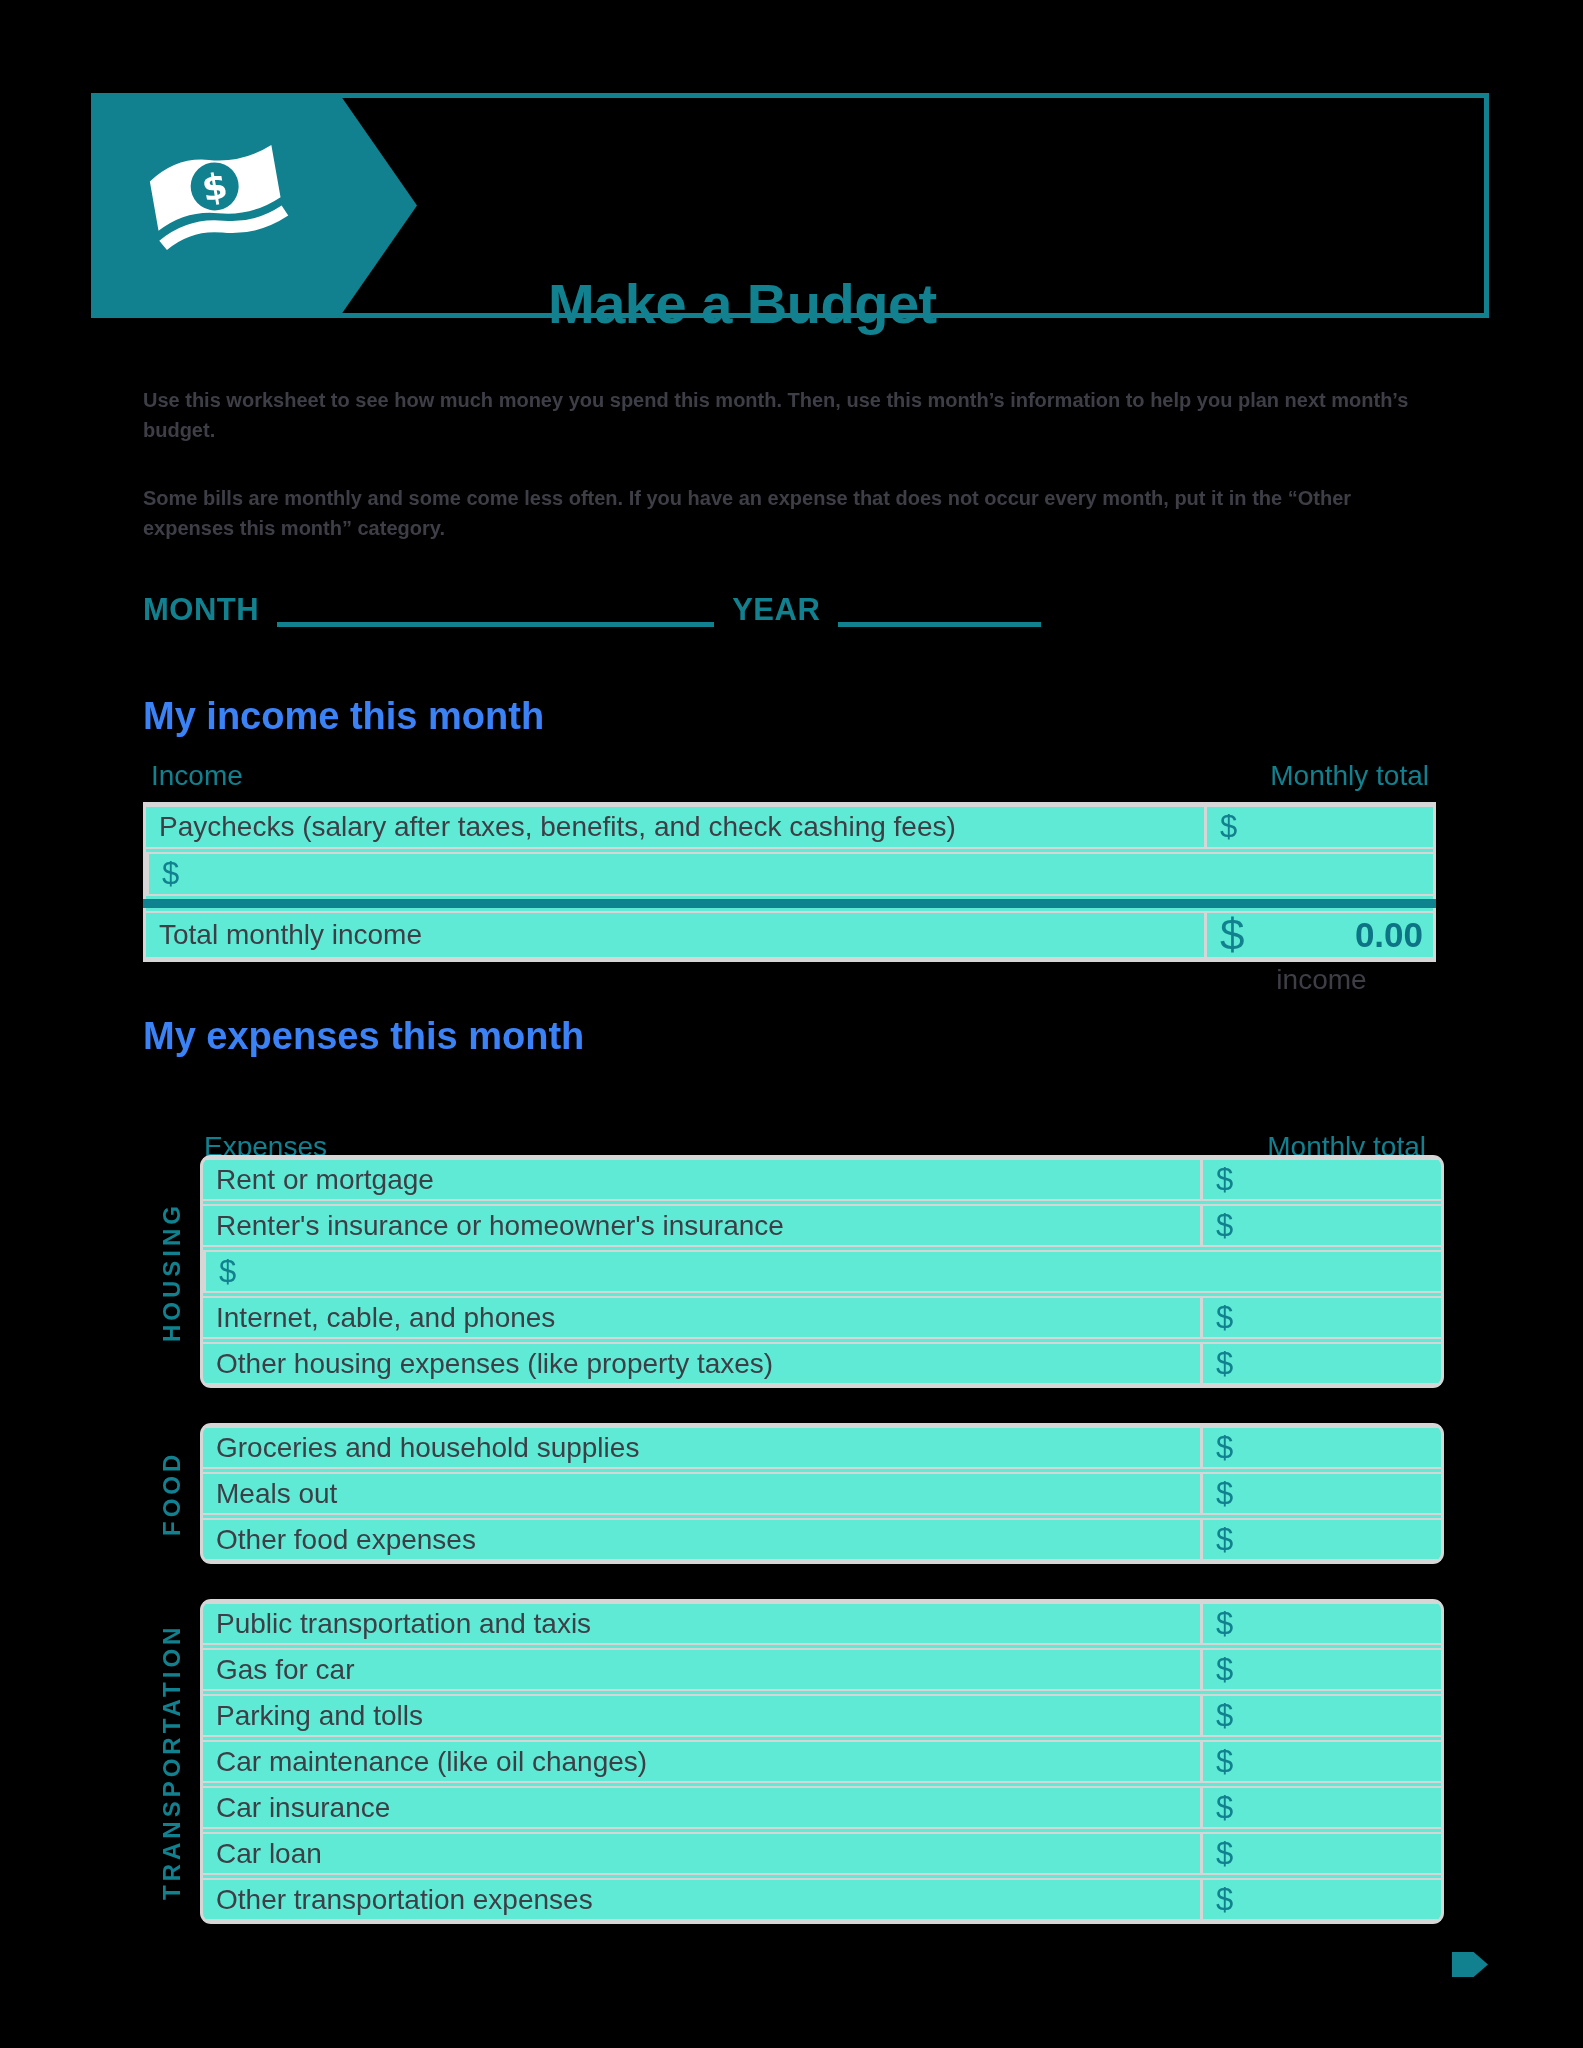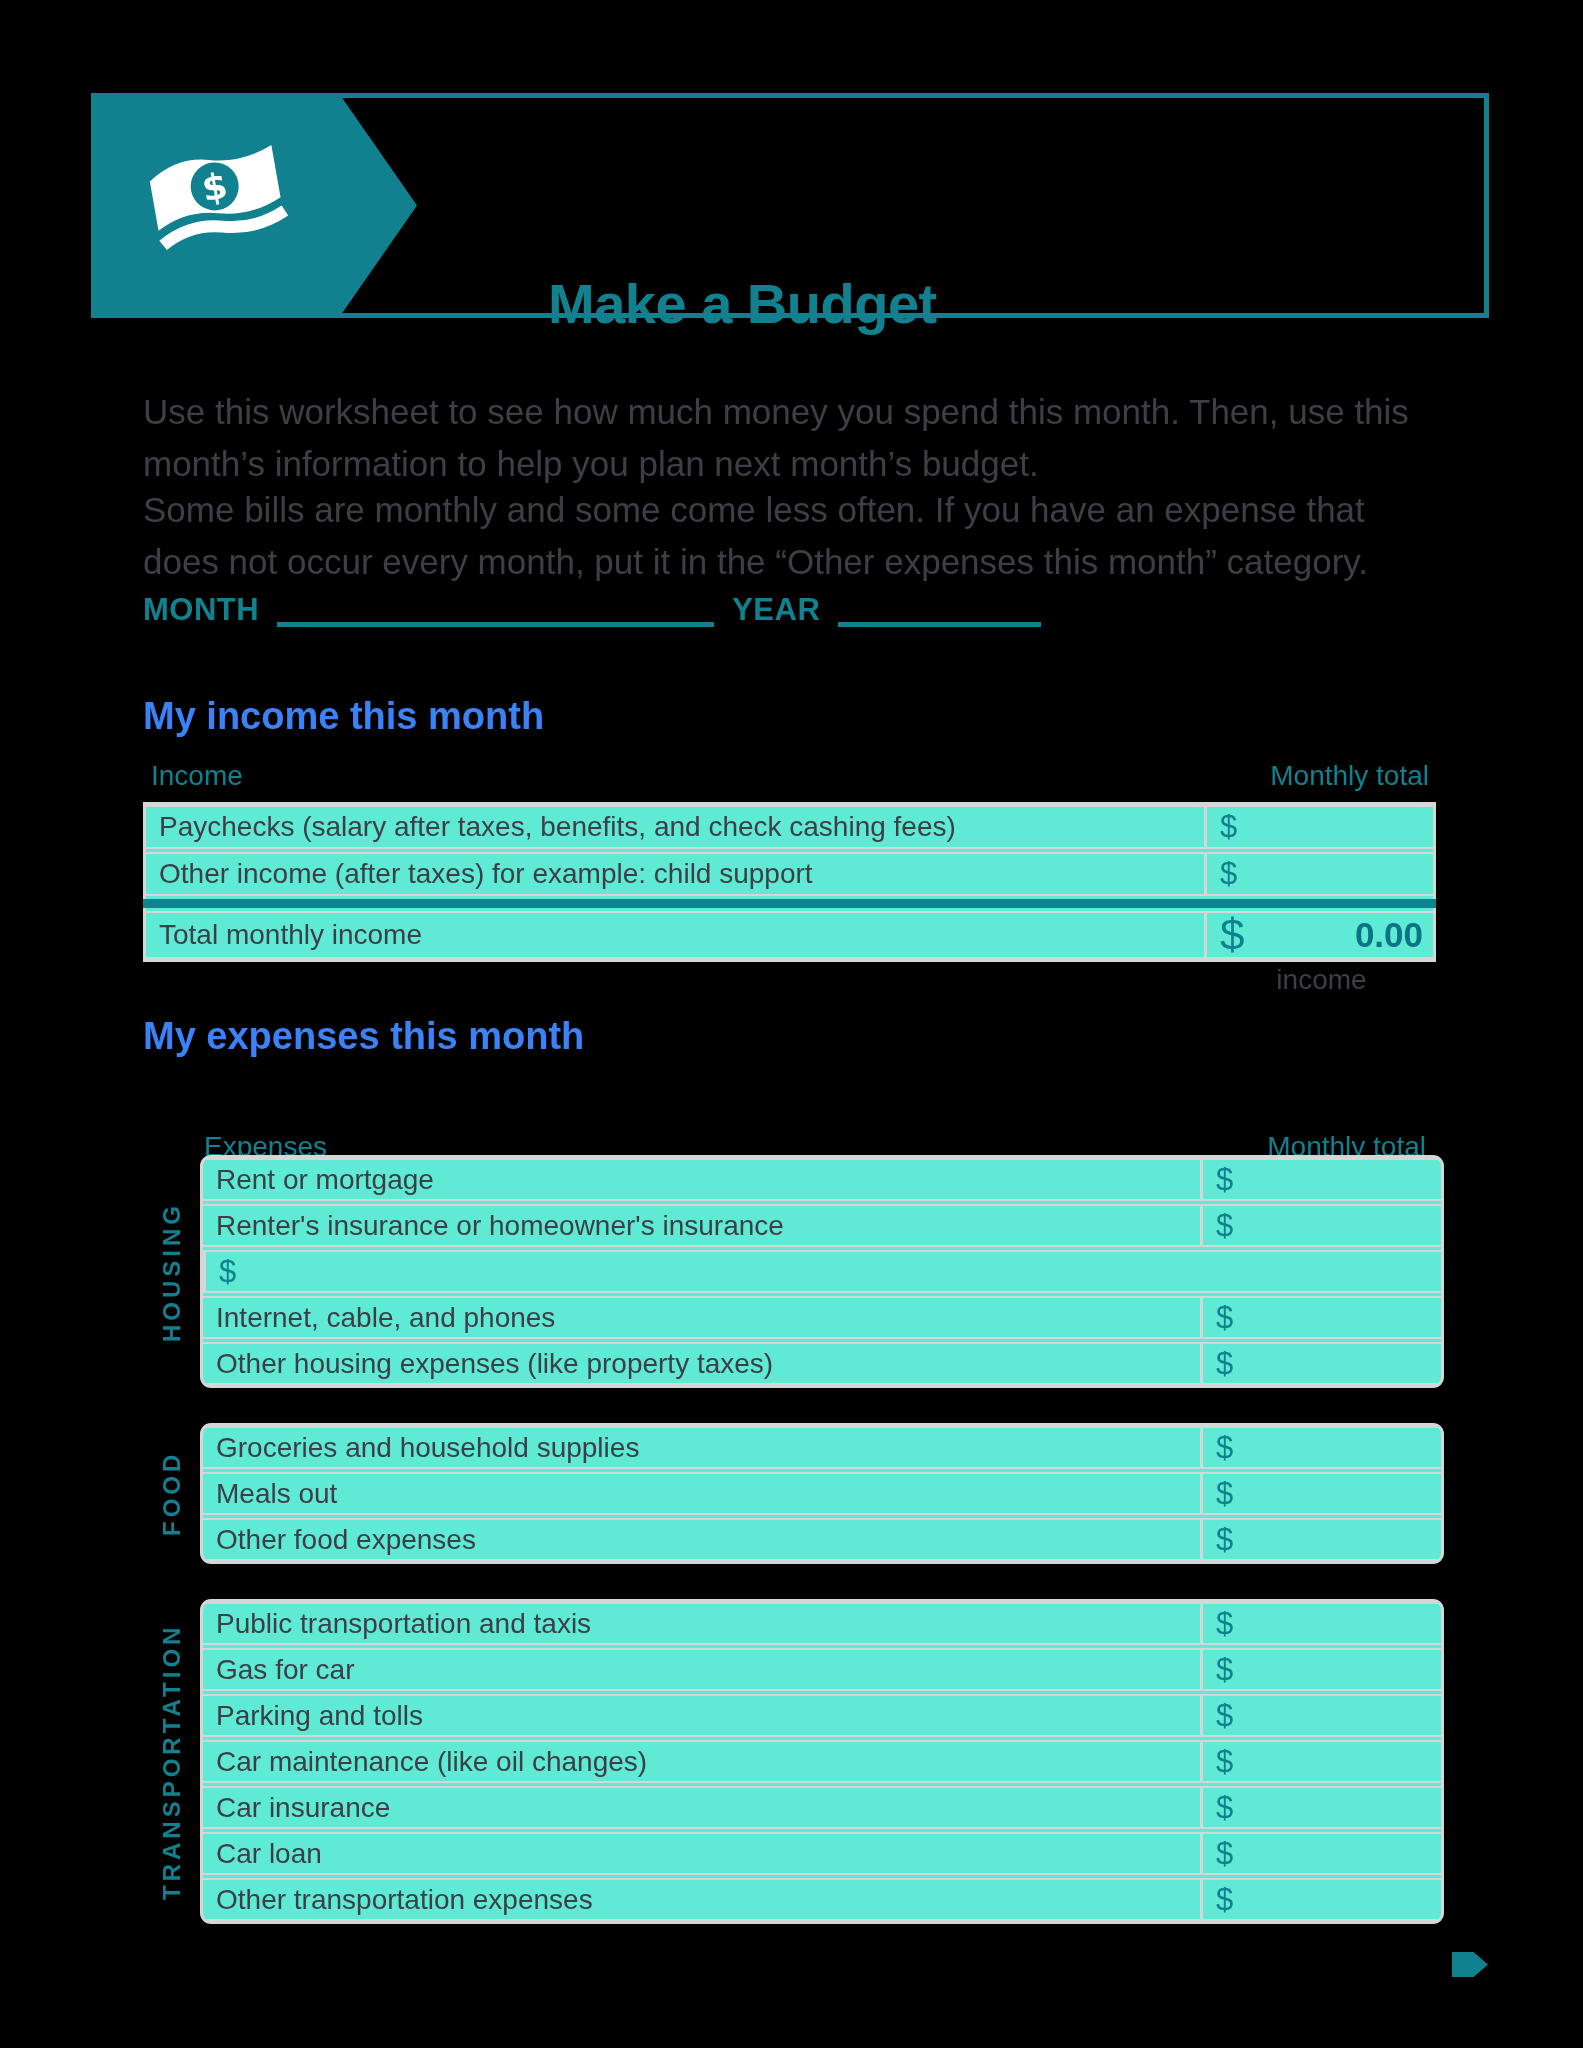--- a/index.html
+++ b/index.html
@@ -26,21 +26,21 @@
   }
   .money-icon{position:absolute;left:45px;top:40px;}
   .page-title{
     position:absolute;left:452px;top:178px;margin:0;
     font-size:56px;font-weight:700;color:#12818F;letter-spacing:-0.5px;
     line-height:1;
   }
   
   .intro{
     position:absolute;left:143px;width:1270px;margin:0;
-    font-size:35px;line-height:1.48;color:#3E3E47;font-weight:400;
+    font-size:20px;line-height:1.48;color:#3E3E47;font-weight:700;
   }
   .intro.p1{top:386px;}
   .intro.p2{top:484px;}
   
   .fill-row{
     position:absolute;left:143px;top:594px;
     display:flex;align-items:flex-end;gap:18px;
   }
   .fill-label{
     font-size:31px;font-weight:700;color:#12818F;line-height:1;
@@ -164,21 +164,20 @@
   </div>
 
   <div class="table income-table">
     <div class="trow">
       <div class="cell-label">Paychecks (salary after taxes, benefits, and check cashing fees)</div>
       <div class="cell-amount">
         <span class="dollar">$</span>
       </div>
     </div>
     <div class="trow">
-      <div class="cell-label">Other income (after taxes) for example: child support</div>
       <div class="cell-amount">
         <span class="dollar">$</span>
       </div>
     </div>
     <div class="teal-divider"></div>
     <div class="trow total-row">
       <div class="cell-label">Total monthly income</div>
       <div class="cell-amount total-amount">
         <span class="dollar big">$</span>
         <span class="amount-value">0.00</span>

